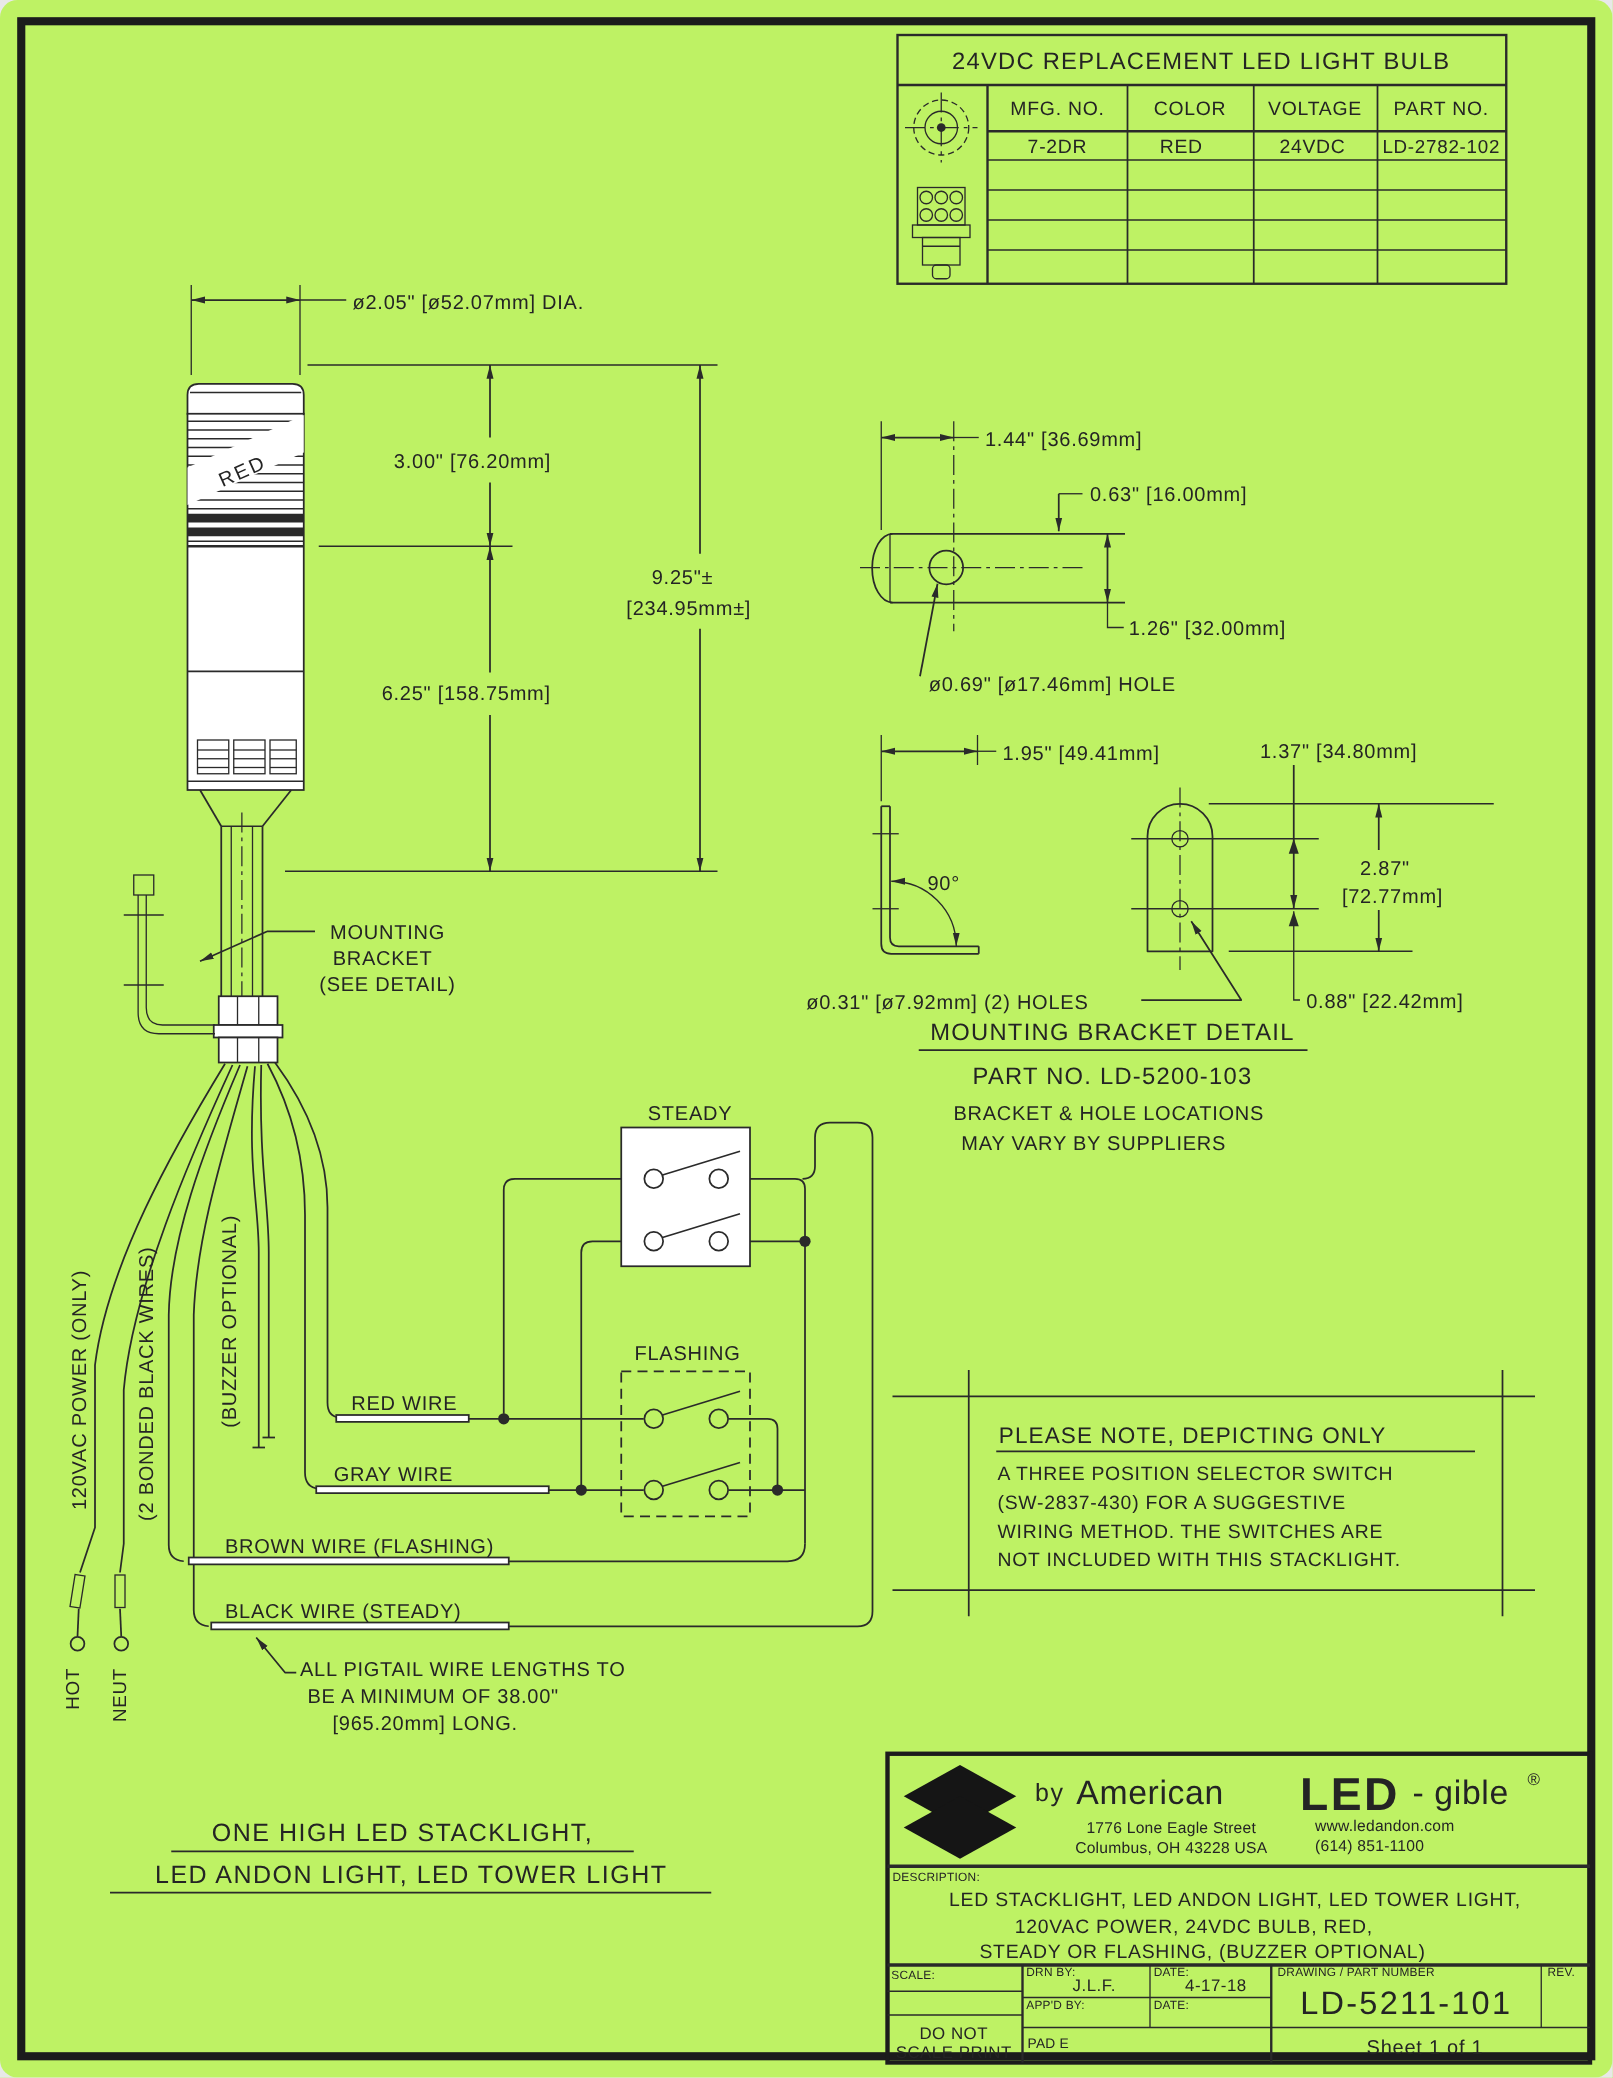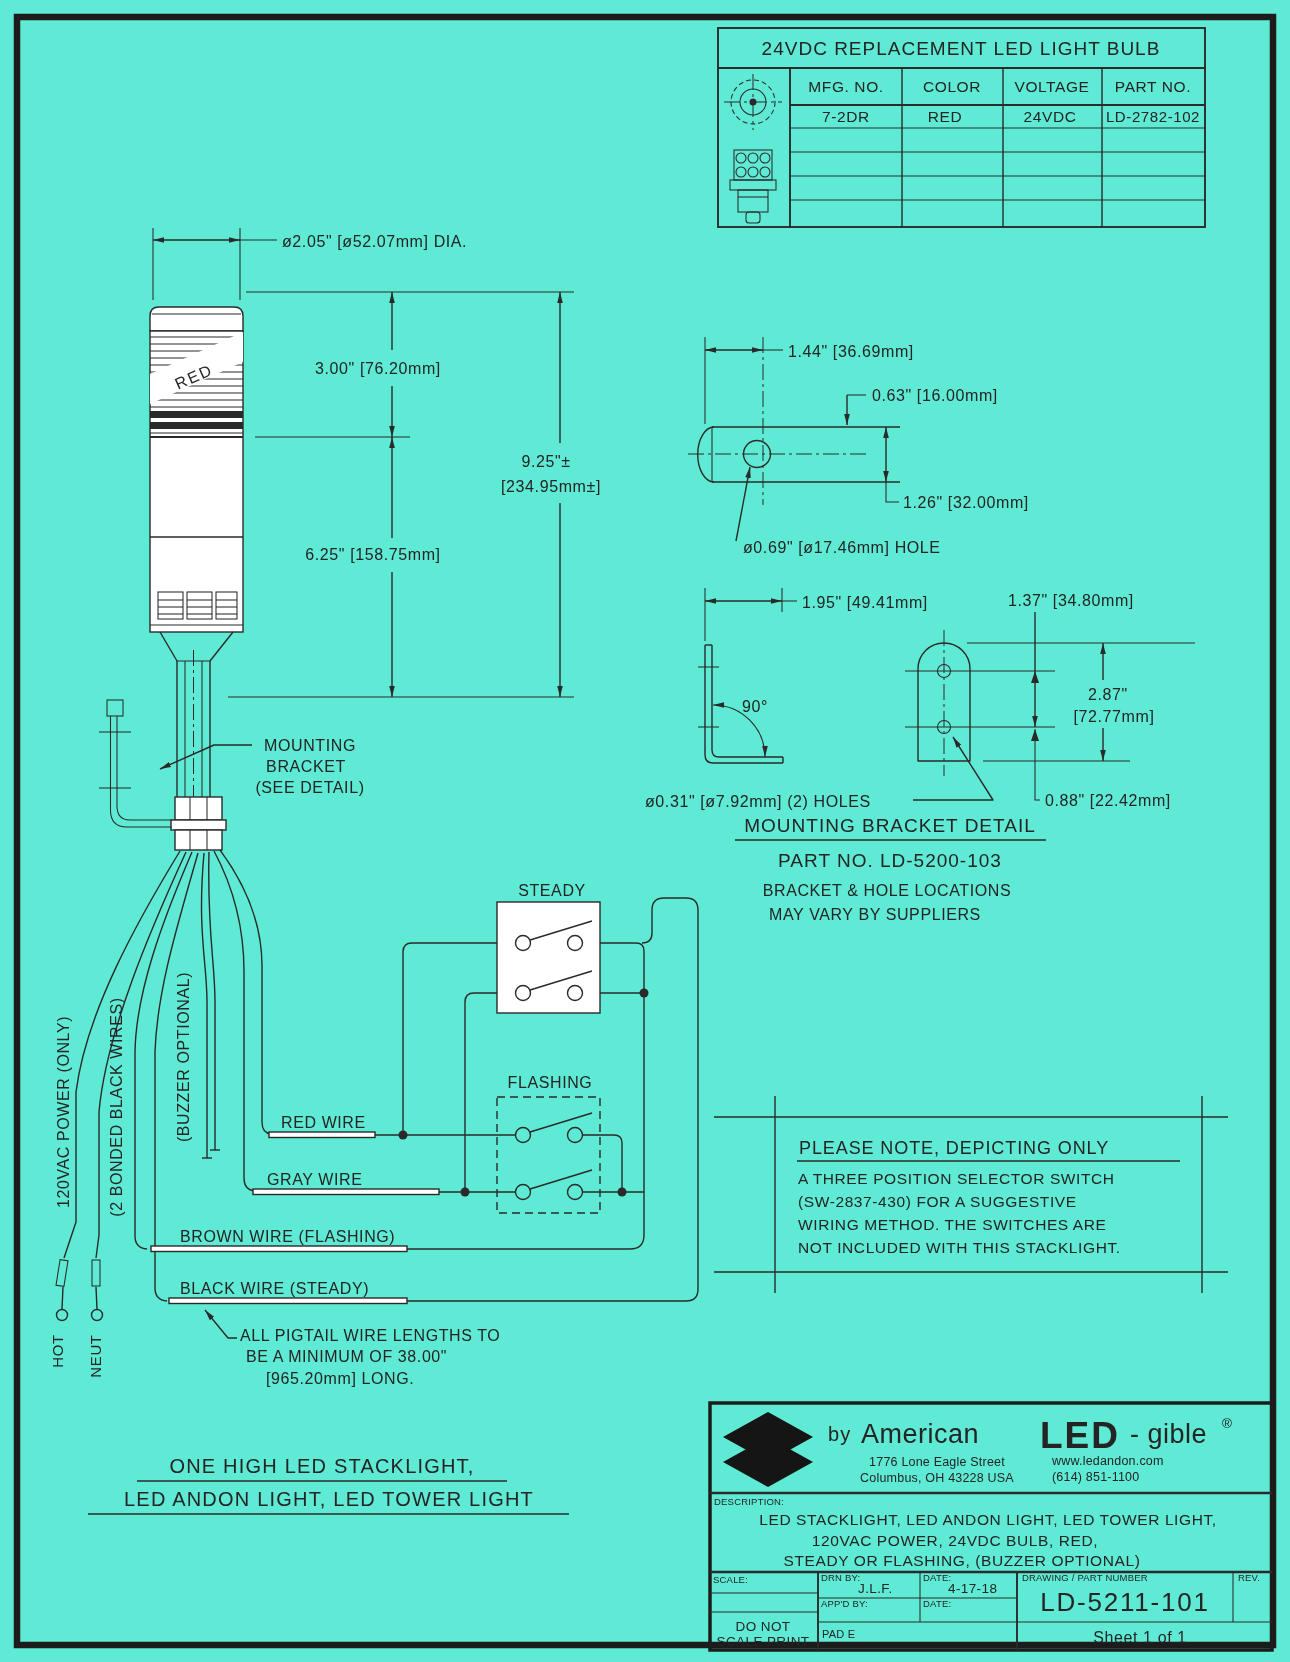--- a/index.html
+++ b/index.html
@@ -1,16 +1,16 @@
 <!DOCTYPE html>
 <html><head>
 <meta charset="utf-8">
 <style>
   html,body{margin:0;padding:0;background:#e8e8e8;}
-  .page{position:relative;width:1290px;height:1662px;background:#5eead4;margin:0 auto;overflow:hidden;}
+  .page{position:relative;width:1290px;height:1662px;background:#bef264;margin:0 auto;overflow:hidden;border-radius:14px;}
   svg{position:absolute;left:0;top:0;}
   .ln{fill:none;stroke:#2a2a2a;stroke-width:1.4;stroke-linecap:butt;stroke-linejoin:round}
   .ln1{fill:none;stroke:#2a2a2a;stroke-width:1.05}
   .ln2{fill:none;stroke:#2a2a2a;stroke-width:1.9}
   .ln3{fill:none;stroke:#2a2a2a;stroke-width:2.7}
   .fil{fill:#2a2a2a;stroke:none}
   .wht{fill:#ffffff;stroke:none}
   .whs{fill:#ffffff;stroke:#2a2a2a;stroke-width:1.4}
   .dsh{stroke-dasharray:8 5}
   .cl{fill:none;stroke:#2a2a2a;stroke-width:1;stroke-dasharray:16 4 3 4}

